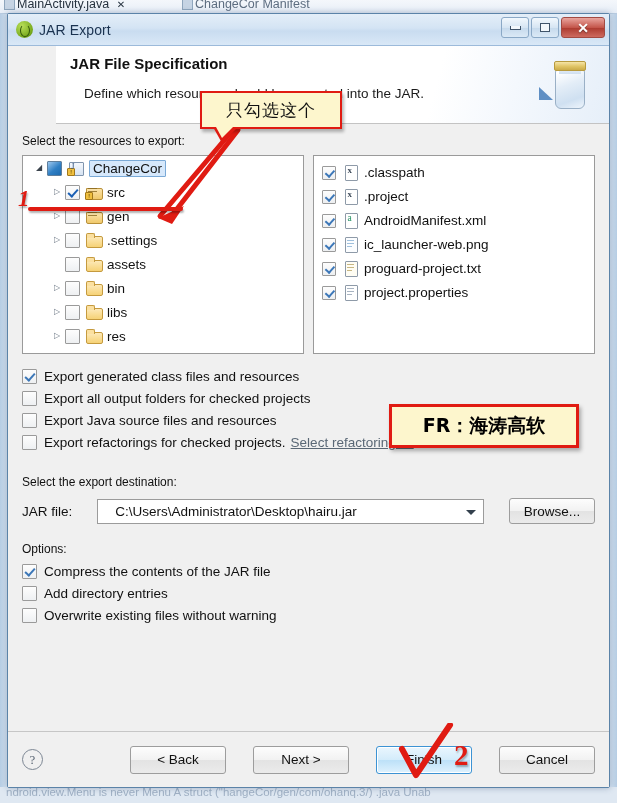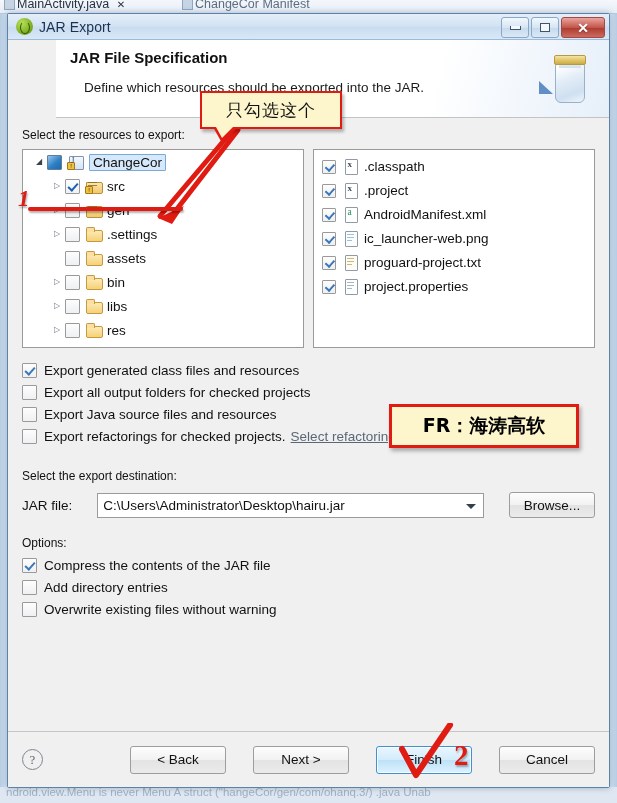--- a/index.html
+++ b/index.html
@@ -57,21 +57,21 @@
     position: absolute; left: 7px; top: 13px;
     width: 603px; height: 775px;
     border: 1px solid #5b83a8;
     border-radius: 2px;
     background: #f0f0f0;
     box-shadow: 0 0 6px rgba(40,70,110,.35);
     display: flex; flex-direction: column;
   }
 
   .titlebar {
-    position: relative; height: 26px; flex: none;
+    position: relative; height: 32px; flex: none;
     background: linear-gradient(#e4eef8 0%, #d4e4f4 45%, #c9dcf0 55%, #d9e8f7 100%);
     border-bottom: 1px solid #9cbada;
     display: flex; align-items: center;
     padding-left: 8px;
   }
   .app-icon {
     width: 17px; height: 17px; margin-right: 6px; flex: none;
     border-radius: 50%;
     background: radial-gradient(circle at 35% 30%, #b9e05a, #76a81b 70%, #4d7a0c);
     position: relative;
@@ -307,21 +307,21 @@
 
   .dest { margin-top: 22px; }
   .destrow { display: flex; align-items: center; margin-top: 9px; gap: 25px; }
   .destrow .fl { font-size: 13.5px; color: #111; }
   .combo {
     flex: 1 1 auto; height: 25px; position: relative;
     border: 1px solid #9b9b9b; background: #fff;
     display: flex; align-items: center;
   }
   .combo .val {
-    font-size: 13.5px; color: #111; padding-left: 5px;
+    font-size: 13.5px; color: #111; padding-left: 17px;
     white-space: nowrap; overflow: hidden;
   }
   .combo .arrow {
     position: absolute; right: 7px; top: 10px;
     width: 0; height: 0;
     border-left: 5px solid transparent; border-right: 5px solid transparent;
     border-top: 5px solid #33404d;
   }
   .btn {
     height: 26px; min-width: 86px; padding: 0 12px;

